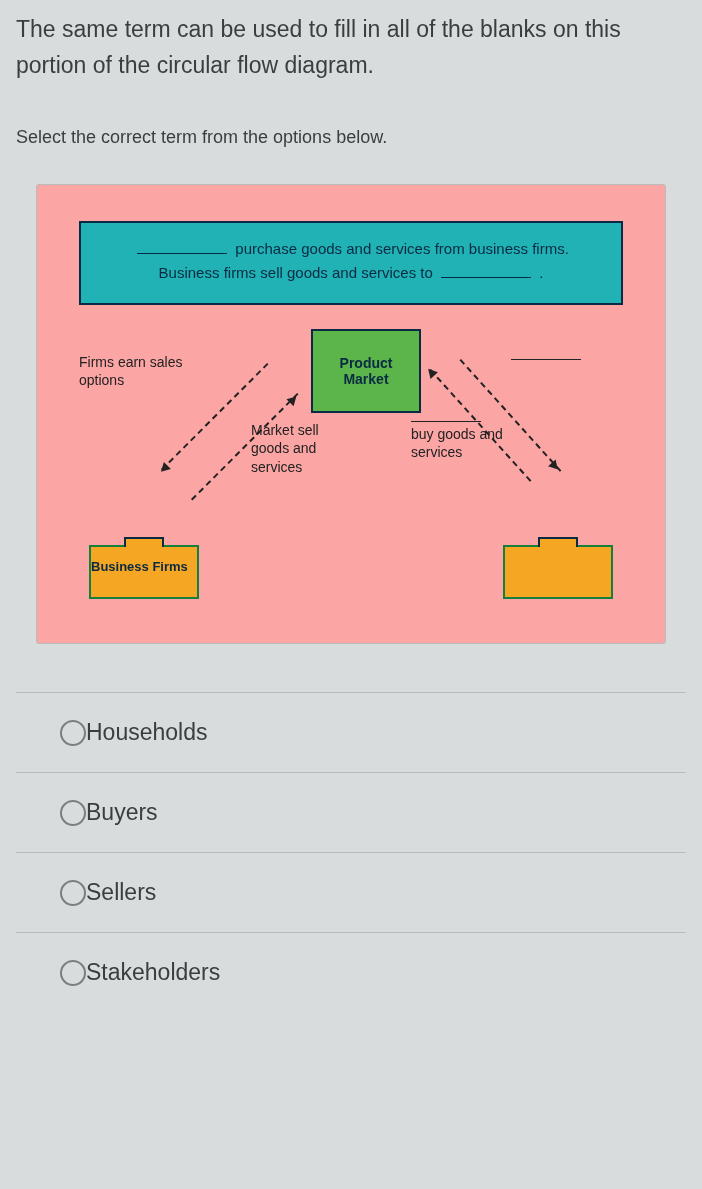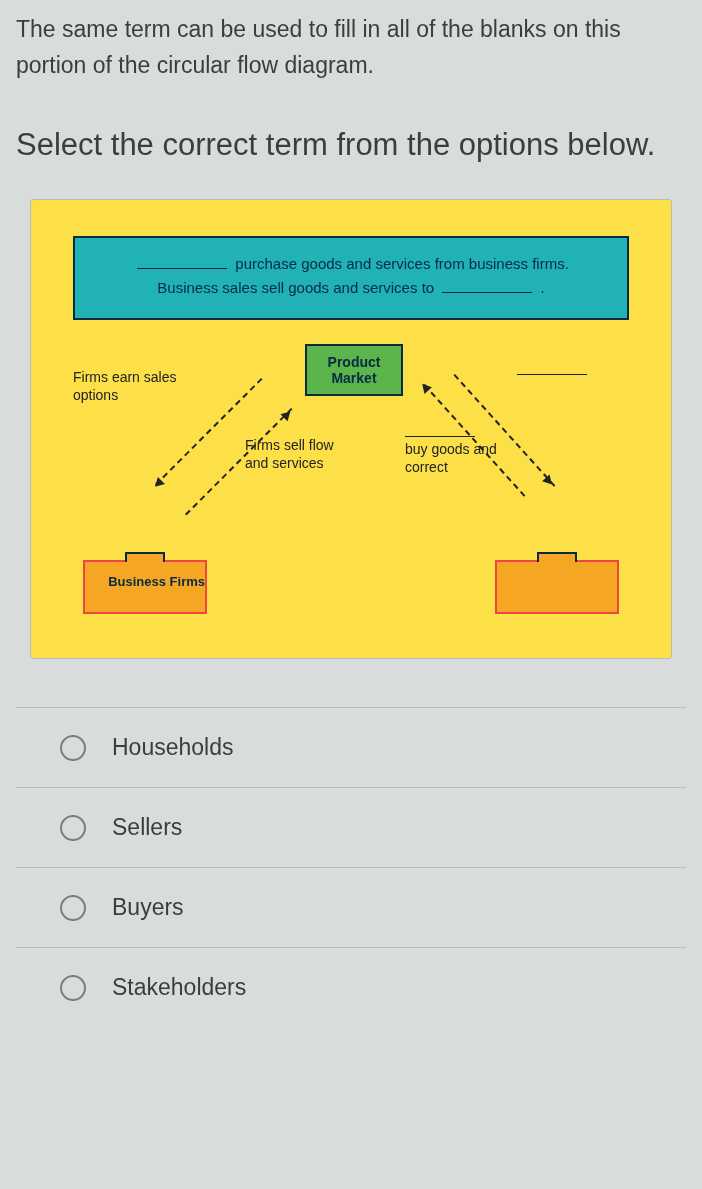--- a/index.html
+++ b/index.html
@@ -1,66 +1,66 @@
 <!DOCTYPE html>
 <html><head>
 <meta charset="utf-8">
 <style>
 *{box-sizing:border-box;margin:0;padding:0}
 body{width:702px;height:1189px;background:#d8dcdc;font-family:Arial,Helvetica,sans-serif;color:#2a2a2a;padding:12px 16px;position:relative;overflow:hidden}
 .question{font-size:23px;line-height:1.55;color:#3a3e3e;margin-bottom:44px}
-.prompt{font-size:31px;color:#3a3e3e;margin-bottom:36px}
-.diagram{background:#fde047;border:1px solid #b8bcbb;border-radius:3px;margin:0 14px 48px;padding:36px 24px 48px;position:relative;height:460px}
+.prompt{font-size:18px;color:#3a3e3e;margin-bottom:36px}
+.diagram{background:#fca5a5;border:1px solid #b8bcbb;border-radius:3px;margin:0 20px 48px;padding:36px 24px 48px;position:relative;height:460px}
 .header-box{background:#20b2b4;border:2px solid #0a2a44;padding:14px 12px 18px;margin:0 18px 24px;font-size:15px;color:#0a2a44;text-align:center;line-height:1.6}
 .blank{display:inline-block;border-bottom:1.5px solid #0a2a44;width:90px;height:14px;margin:0 4px;vertical-align:baseline}
 .blank-sm{width:90px}
 .diag-body{position:relative;height:260px}
 .label{position:absolute;font-size:14px;color:#222;line-height:1.3}
 .label .blank2{display:block;border-bottom:1.2px solid #222;width:70px;margin-bottom:3px}
-.green-box{position:absolute;background:#5bb54a;border:2px solid #0a2a44;color:#0a2a44;font-size:14px;font-weight:bold;text-align:center;padding:8px 14px;left:250px;top:0;width:98px}
-.orange-box{position:absolute;background:#f5a623;border:2px solid #ef4444;color:#0a2a44;font-size:13px;font-weight:bold;text-align:right;width:124px;height:54px}
+.green-box{position:absolute;background:#5bb54a;border:2px solid #0a2a44;color:#0a2a44;font-size:14px;font-weight:bold;text-align:center;padding:24px 14px;left:250px;top:0;width:110px}
+.orange-box{position:absolute;background:#f5a623;border:2px solid #15803d;color:#0a2a44;font-size:13px;font-weight:bold;text-align:left;width:110px;height:54px}
 .orange-box.left{left:28px;bottom:-10px;padding-top:12px}
 .orange-box.right{right:28px;bottom:-10px}
 .orange-box .tab{position:absolute;top:-10px;left:50%;transform:translateX(-50%);width:40px;height:10px;background:#f5a623;border:2px solid #0a2a44;border-bottom:none}
 .arrow{position:absolute;border-top:2px dashed #222;transform-origin:0 0}
 .arrow::after{content:"";position:absolute;right:-2px;top:-5px;border:5px solid transparent;border-left:9px solid #222}
 .arrow.rev::after{right:auto;left:-2px;border-left:none;border-right:9px solid #222}
 .options{margin:0}
-.opt{border-top:1px solid #b8bcbb;padding:26px 20px 26px 44px;display:flex;align-items:center;gap:26px;font-size:23px;color:#3a3e3e;cursor:pointer}
+.opt{border-top:1px solid #b8bcbb;padding:26px 20px 26px 44px;display:flex;align-items:center;font-size:23px;color:#3a3e3e;cursor:pointer}
 .radio{width:26px;height:26px;border:2.5px solid #7a7e7e;border-radius:50%;flex-shrink:0}
 </style>
 </head>
 <body>
 
 <div class="question">The same term can be used to fill in all of the blanks on this portion of the circular flow diagram.</div>
 <div class="prompt">Select the correct term from the options below.</div>
 
 <div class="diagram">
   <div class="header-box">
     <div>
       <span class="blank"></span>
       <span>purchase goods and services from business firms.</span>
     </div>
     <div>
-      <span>Business sales sell goods and services to</span>
+      <span>Business firms sell goods and services to</span>
       <span class="blank blank-sm"></span>
       <span>.</span>
     </div>
   </div>
 
   <div class="diag-body">
     <div class="green-box">Product Market</div>
 
     <div class="label" style="left:18px;top:24px;width:110px">Firms earn sales options</div>
 
-    <div class="label" style="left:190px;top:92px;width:100px">Firms sell flow and services</div>
+    <div class="label" style="left:190px;top:92px;width:100px">Market sell goods and services</div>
 
     <div class="label" style="left:350px;top:92px;width:110px">
       <span class="blank2"></span>
-      <span>buy goods and correct</span>
+      <span>buy goods and services</span>
     </div>
 
     <div class="label" style="right:10px;top:30px;width:120px">
       <span class="blank2"></span>
     </div>
 
     <div class="arrow rev" style="left:100px;top:140px;width:150px;transform:rotate(-45deg)"></div>
     <div class="arrow" style="left:130px;top:170px;width:150px;transform:rotate(-45deg)"></div>
     <div class="arrow rev" style="left:370px;top:40px;width:150px;transform:rotate(48deg)"></div>
     <div class="arrow" style="left:400px;top:30px;width:150px;transform:rotate(48deg)"></div>
@@ -75,23 +75,23 @@
   </div>
 </div>
 
 <div class="options">
   <div class="opt">
     <span class="radio"></span>
     <span>Households</span>
   </div>
   <div class="opt">
     <span class="radio"></span>
-    <span>Sellers</span>
+    <span>Buyers</span>
   </div>
   <div class="opt">
     <span class="radio"></span>
-    <span>Buyers</span>
+    <span>Sellers</span>
   </div>
   <div class="opt">
     <span class="radio"></span>
     <span>Stakeholders</span>
   </div>
 </div>
 
 </body></html>

